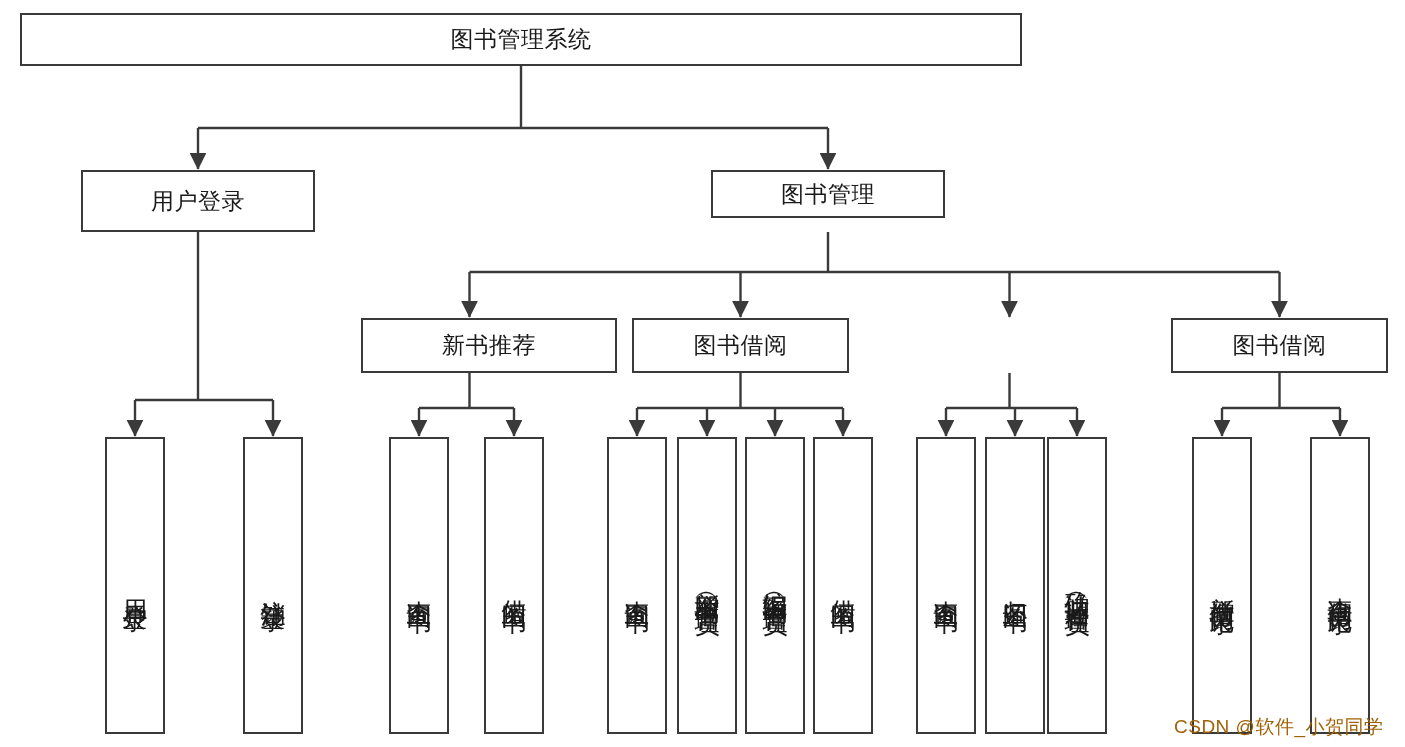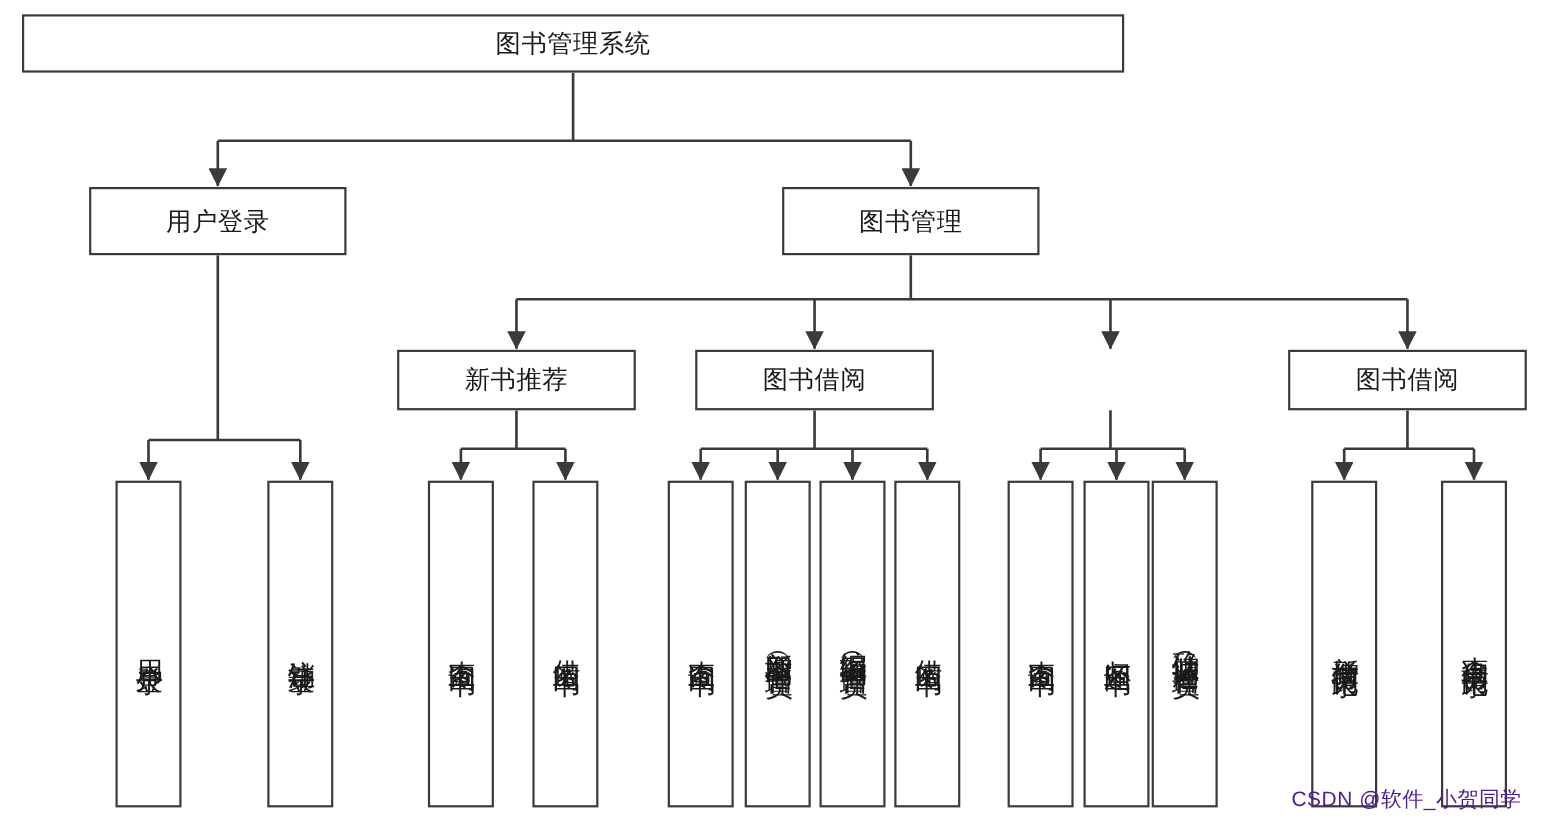--- a/index.html
+++ b/index.html
@@ -117,24 +117,24 @@
         <path d="M 1340 408 L 1340 436" marker-end="url(#arrow)"></path>
       </g>
   </svg>
 
   <div class="node horiz" style="left: 20px; top: 13px; width: 1002px; height: 53px; border-color: rgb(58, 58, 58); background: rgb(255, 255, 255); color: rgb(26, 26, 26);">
     <span class="label">图书管理系统</span>
   </div>
   <div class="node horiz" style="left: 81px; top: 170px; width: 234px; height: 62px; border-color: rgb(58, 58, 58); background: rgb(255, 255, 255); color: rgb(26, 26, 26);">
     <span class="label">用户登录</span>
   </div>
-  <div class="node horiz" style="left: 711px; top: 170px; width: 234px; height: 62px; border-color: rgb(58, 58, 58); background: rgb(255, 255, 255); color: rgb(26, 26, 26);">
+  <div class="node horiz" style="left: 711px; top: 170px; width: 234px; height: 48px; border-color: rgb(58, 58, 58); background: rgb(255, 255, 255); color: rgb(26, 26, 26);">
     <span class="label">图书管理</span>
   </div>
-  <div class="node horiz" style="left: 361px; top: 318px; width: 217px; height: 55px; border-color: rgb(58, 58, 58); background: rgb(255, 255, 255); color: rgb(26, 26, 26);">
+  <div class="node horiz" style="left: 361px; top: 318px; width: 256px; height: 55px; border-color: rgb(58, 58, 58); background: rgb(255, 255, 255); color: rgb(26, 26, 26);">
     <span class="label">新书推荐</span>
   </div>
   <div class="node horiz" style="left: 632px; top: 318px; width: 217px; height: 55px; border-color: rgb(58, 58, 58); background: rgb(255, 255, 255); color: rgb(26, 26, 26);">
     <span class="label">图书借阅</span>
   </div>
   <div class="node horiz" style="left: 1171px; top: 318px; width: 217px; height: 55px; border-color: rgb(58, 58, 58); background: rgb(255, 255, 255); color: rgb(26, 26, 26);">
     <span class="label">图书借阅</span>
   </div>
 
   <div class="node vert" style="left: 105px; top: 437px; width: 60px; height: 297px; border-color: rgb(58, 58, 58); background: rgb(255, 255, 255); color: rgb(26, 26, 26);">
@@ -170,14 +170,14 @@
   <div class="node vert" style="left: 1047px; top: 437px; width: 60px; height: 297px; border-color: rgb(58, 58, 58); background: rgb(255, 255, 255); color: rgb(26, 26, 26);">
     <span class="label">确认归还（管理员）</span>
   </div>
   <div class="node vert" style="left: 1192px; top: 437px; width: 60px; height: 297px; border-color: rgb(58, 58, 58); background: rgb(255, 255, 255); color: rgb(26, 26, 26);">
     <span class="label">新增借阅记录</span>
   </div>
   <div class="node vert" style="left: 1310px; top: 437px; width: 60px; height: 297px; border-color: rgb(58, 58, 58); background: rgb(255, 255, 255); color: rgb(26, 26, 26);">
     <span class="label">查询借阅记录</span>
   </div>
 
-  <div class="watermark" style="left: 1174px; top: 714px; color: #4c1d95;">CSDN @软件_小贺同学</div>
+  <div class="watermark" style="left: 1174px; top: 714px; color: #a16207;">CSDN @软件_小贺同学</div>
 </div>
 
 </body></html>

